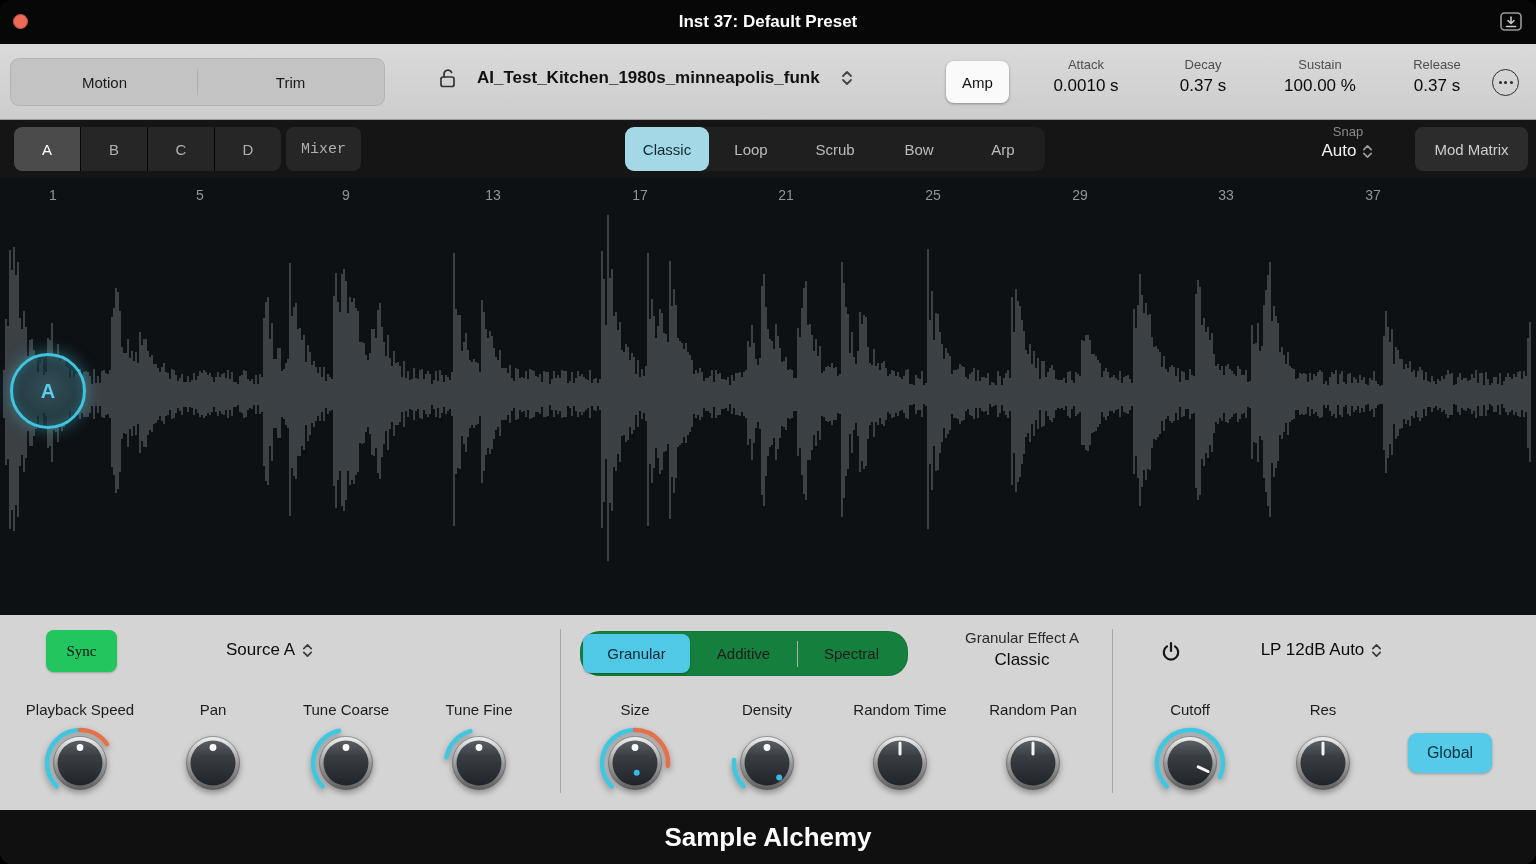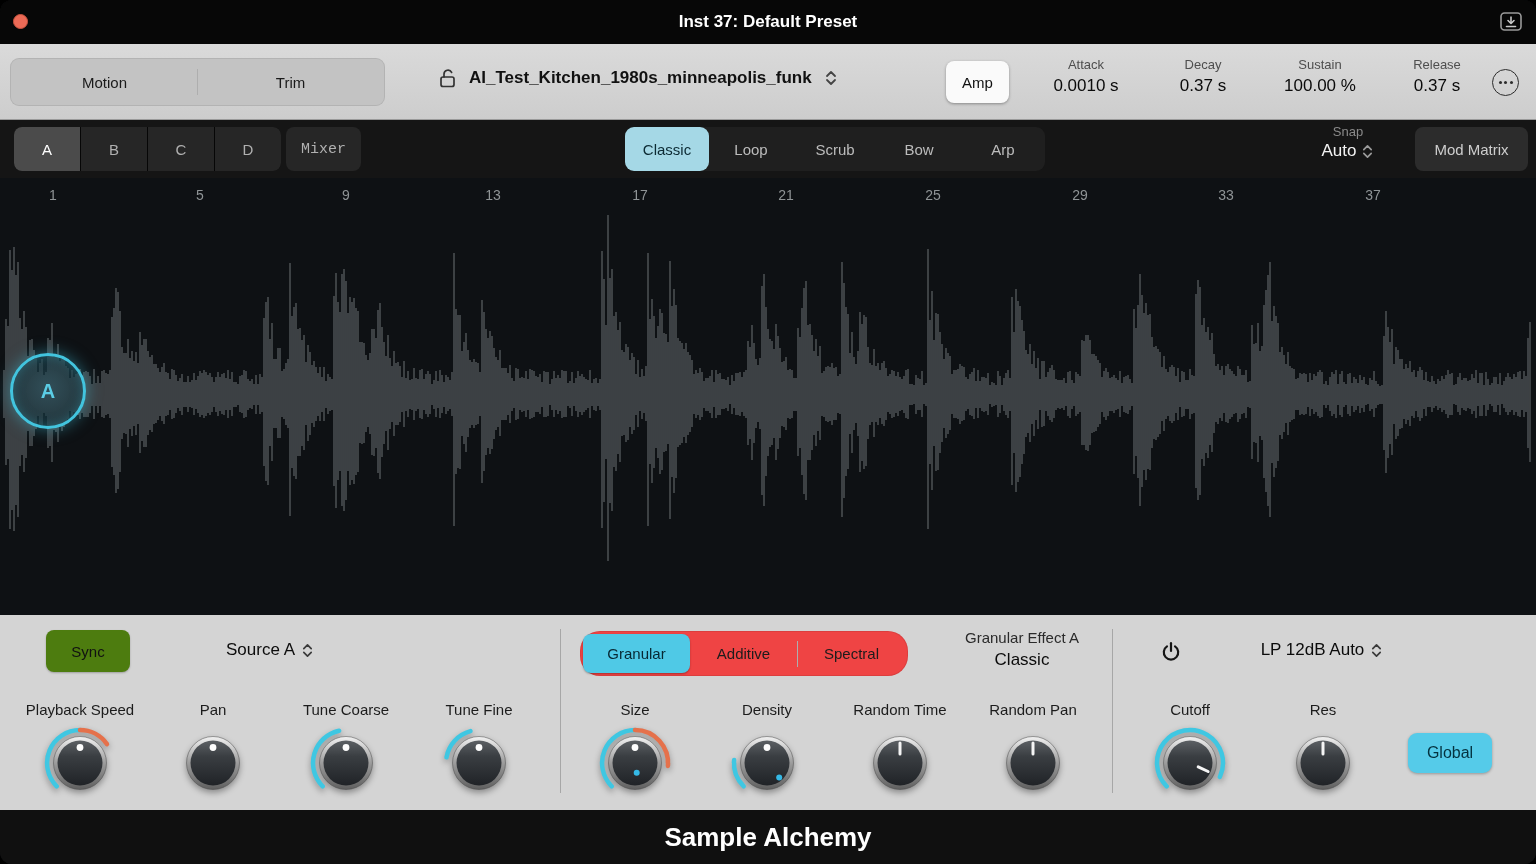--- a/index.html
+++ b/index.html
@@ -12,21 +12,21 @@
   .traffic { position:absolute; left:13px; top:14px; width:15px; height:15px; border-radius:50%; background:#ec6a56; border:1px solid #c9543f; cursor:pointer; }
   .dl-btn { position:absolute; right:12px; top:10px; width:26px; height:24px; display:flex; align-items:center; justify-content:center; cursor:pointer; }
 
   
   .toolbar { position:absolute; top:44px; left:0; width:100%; height:76px; background:linear-gradient(#dadada,#cdcdcd); border-bottom:1px solid #9a9a9a; }
   .seg { position:absolute; display:flex; background:#c3c3c3; border-radius:9px; padding:2px; box-shadow: inset 0 0 0 1px rgba(0,0,0,0.08); }
   .play-seg { left:10px; top:14px; width:375px; height:48px; }
   .seg-btn { flex:1; border:none; background:transparent; font-family:inherit; font-size:15px; color:#1a1a1a; border-radius:7px; cursor:pointer; position:relative; }
   .seg-btn.selected { background:#f7f7f7; box-shadow:0 1px 3px rgba(0,0,0,0.35); }
   .seg-div { width:1px; height:26px; background:#aeaeae; align-self:center; }
-  .preset { position:absolute; left:438px; top:0; height:68px; display:flex; align-items:center; gap:12px; cursor:pointer; }
+  .preset { position:absolute; left:438px; top:0; height:68px; display:flex; align-items:center; gap:20px; cursor:pointer; }
   .preset-name { font-size:17px; font-weight:600; color:#111; }
   .amp-btn { position:absolute; left:946px; top:17px; width:63px; height:42px; background:#fafafa; border:none; border-radius:8px; font-family:inherit; font-size:15px; color:#111; box-shadow:0 1px 3px rgba(0,0,0,0.35); cursor:pointer; }
   .env-col { position:absolute; top:13px; width:112px; display:flex; flex-direction:column; align-items:center; gap:4px; }
   .env-label { font-size:13px; color:#4e4e4e; }
   .env-value { font-size:17px; color:#0a0a0a; font-weight:500; cursor:ew-resize; }
   .more-btn { position:absolute; right:17px; top:25px; width:27px; height:27px; border:1.7px solid #2c2c2c; border-radius:50%; display:flex; align-items:center; justify-content:center; gap:2.5px; cursor:pointer; }
   .more-btn i { width:3px; height:3px; border-radius:50%; background:#2c2c2c; }
 
   
   .nav { position:absolute; top:120px; left:0; width:100%; height:58px; background:#151515; }
@@ -46,24 +46,24 @@
   
   .wave { position:absolute; top:178px; left:0; width:100%; height:437px; background:#0e1114; overflow:hidden; }
   .ruler span { position:absolute; top:9px; transform:translateX(-50%); font-size:14px; color:#8f9496; }
   .wavesvg { position:absolute; top:0; left:0; }
   .handle { position:absolute; left:10px; top:175px; width:76px; height:76px; border-radius:50%; border:3px solid #42c4de; background:radial-gradient(circle at 50% 45%, rgba(40,90,105,0.55), rgba(15,35,42,0.65)); box-shadow:0 0 16px rgba(66,196,222,0.5), inset 0 0 12px rgba(66,196,222,0.35); display:flex; align-items:center; justify-content:center; cursor:grab; }
   .handle span { color:#5bcde5; font-size:20px; font-weight:600; }
 
   
   .panel { position:absolute; top:615px; left:0; width:100%; height:195px; background:#d4d4d4; }
   .vdiv { position:absolute; top:14px; height:164px; width:1px; background:#a7a7a7; }
-  .sync-btn { position:absolute; left:46px; top:15px; width:84px; height:42px; background:#4d7c0f; border:none; border-radius:8px; font-family:Liberation Sans, sans-serif; font-size:15px; color:#111; box-shadow:0 1px 2px rgba(0,0,0,0.25); cursor:pointer; }
+  .sync-btn { position:absolute; left:46px; top:15px; width:71px; height:42px; background:#22c55e; border:none; border-radius:8px; font-family:Liberation Serif, serif; font-size:15px; color:#111; box-shadow:0 1px 2px rgba(0,0,0,0.25); cursor:pointer; }
   .src-select { position:absolute; left:180px; top:25px; width:180px; display:flex; align-items:center; justify-content:center; gap:6px; cursor:pointer; }
   .src-select span { font-size:17px; color:#0c0c0c; }
-  .synth-seg { position:absolute; left:580px; top:16px; height:45px; display:flex; align-items:stretch; background:#ef4444; border-radius:20px; padding:3px; box-shadow:inset 0 0 0 1px rgba(0,0,0,0.08); }
+  .synth-seg { position:absolute; left:580px; top:16px; height:45px; display:flex; align-items:stretch; background:#15803d; border-radius:20px; padding:3px; box-shadow:inset 0 0 0 1px rgba(0,0,0,0.08); }
   .synth-seg button { width:107px; border:none; background:transparent; font-family:inherit; font-size:15px; color:#1c1c1c; border-radius:8px; cursor:pointer; }
   .synth-seg button.selected { background:#4fc9e6; color:#072833; box-shadow:0 1px 2px rgba(0,0,0,0.3); }
   .effect-block { position:absolute; left:932px; top:14px; width:180px; display:flex; flex-direction:column; align-items:center; gap:4px; }
   .effect-title { font-size:15px; color:#2a2a2a; }
   .effect-value { font-size:17px; color:#0b0b0b; cursor:pointer; }
   .power-btn { position:absolute; left:1157px; top:23px; width:28px; height:28px; display:flex; align-items:center; justify-content:center; cursor:pointer; }
   .filter-select { position:absolute; left:1222px; top:25px; width:200px; display:flex; align-items:center; justify-content:center; gap:6px; cursor:pointer; }
   .filter-select span { font-size:17px; color:#0c0c0c; }
   .global-btn { position:absolute; left:1408px; top:118px; width:84px; height:40px; background:#55cbe9; border:none; border-radius:9px; font-family:inherit; font-size:16px; color:#04323f; box-shadow:0 1px 3px rgba(0,0,0,0.3); cursor:pointer; }
   .knob-wrap { position:absolute; top:86px; width:140px; display:flex; flex-direction:column; align-items:center; }

